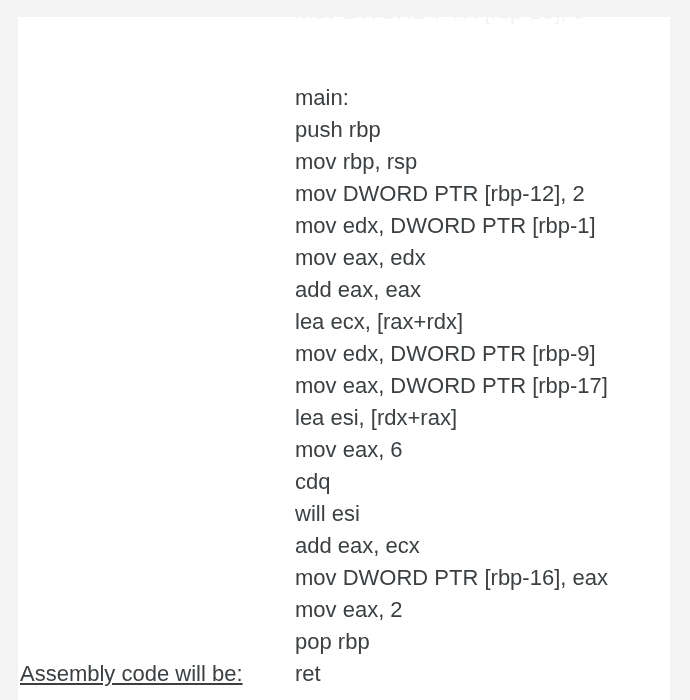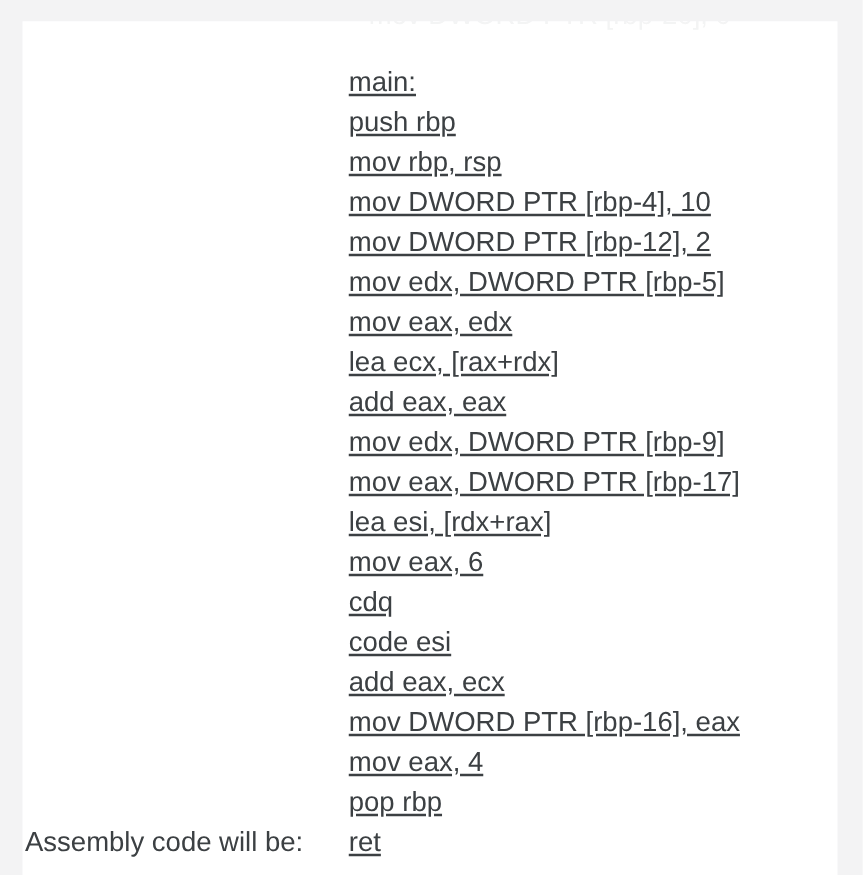--- a/index.html
+++ b/index.html
@@ -59,31 +59,31 @@
   }
 
   #assembly-label {
     position: absolute;
     left: 2px;
     bottom: 10px;
     color: #3c4043;
     font-size: 22px;
     line-height: 32px;
     white-space: nowrap;
+    text-decoration: underline;
   }
 
   #assembly-code-block {
     position: absolute;
-    left: 261px;
+    left: 277px;
     bottom: 10px;
     width: 375px;
     color: #3c4043;
     font-size: 22px;
     line-height: 32px;
-    text-decoration: underline;
   }
 
   .code-line {
     height: 32px;
     line-height: 32px;
     white-space: nowrap;
     color: #3c4043;
     font-size: 22px;
   }
 </style>
@@ -97,35 +97,34 @@
     <div id="clipped-line-top">mov DWORD PTR [rbp-20], 0</div>
 
     <div id="assembly-output-row">
 
       <div id="assembly-label">Assembly code will be:</div>
 
       <div id="assembly-code-block">
           <div class="code-line">main:</div>
           <div class="code-line">push rbp</div>
           <div class="code-line">mov rbp, rsp</div>
-          <div class="code-line">mov DWORD PTR [rbp-4], 10</div>
           <div class="code-line">mov DWORD PTR [rbp-12], 2</div>
-          <div class="code-line">mov edx, DWORD PTR [rbp-5]</div>
+          <div class="code-line">mov edx, DWORD PTR [rbp-1]</div>
           <div class="code-line">mov eax, edx</div>
+          <div class="code-line">add eax, eax</div>
           <div class="code-line">lea ecx, [rax+rdx]</div>
-          <div class="code-line">add eax, eax</div>
           <div class="code-line">mov edx, DWORD PTR [rbp-9]</div>
           <div class="code-line">mov eax, DWORD PTR [rbp-17]</div>
           <div class="code-line">lea esi, [rdx+rax]</div>
           <div class="code-line">mov eax, 6</div>
           <div class="code-line">cdq</div>
-          <div class="code-line">code esi</div>
+          <div class="code-line">will esi</div>
           <div class="code-line">add eax, ecx</div>
           <div class="code-line">mov DWORD PTR [rbp-16], eax</div>
-          <div class="code-line">mov eax, 4</div>
+          <div class="code-line">mov eax, 2</div>
           <div class="code-line">pop rbp</div>
           <div class="code-line">ret</div>
         </div>
 
     </div>
 
   </div>
 
 </div>
 

